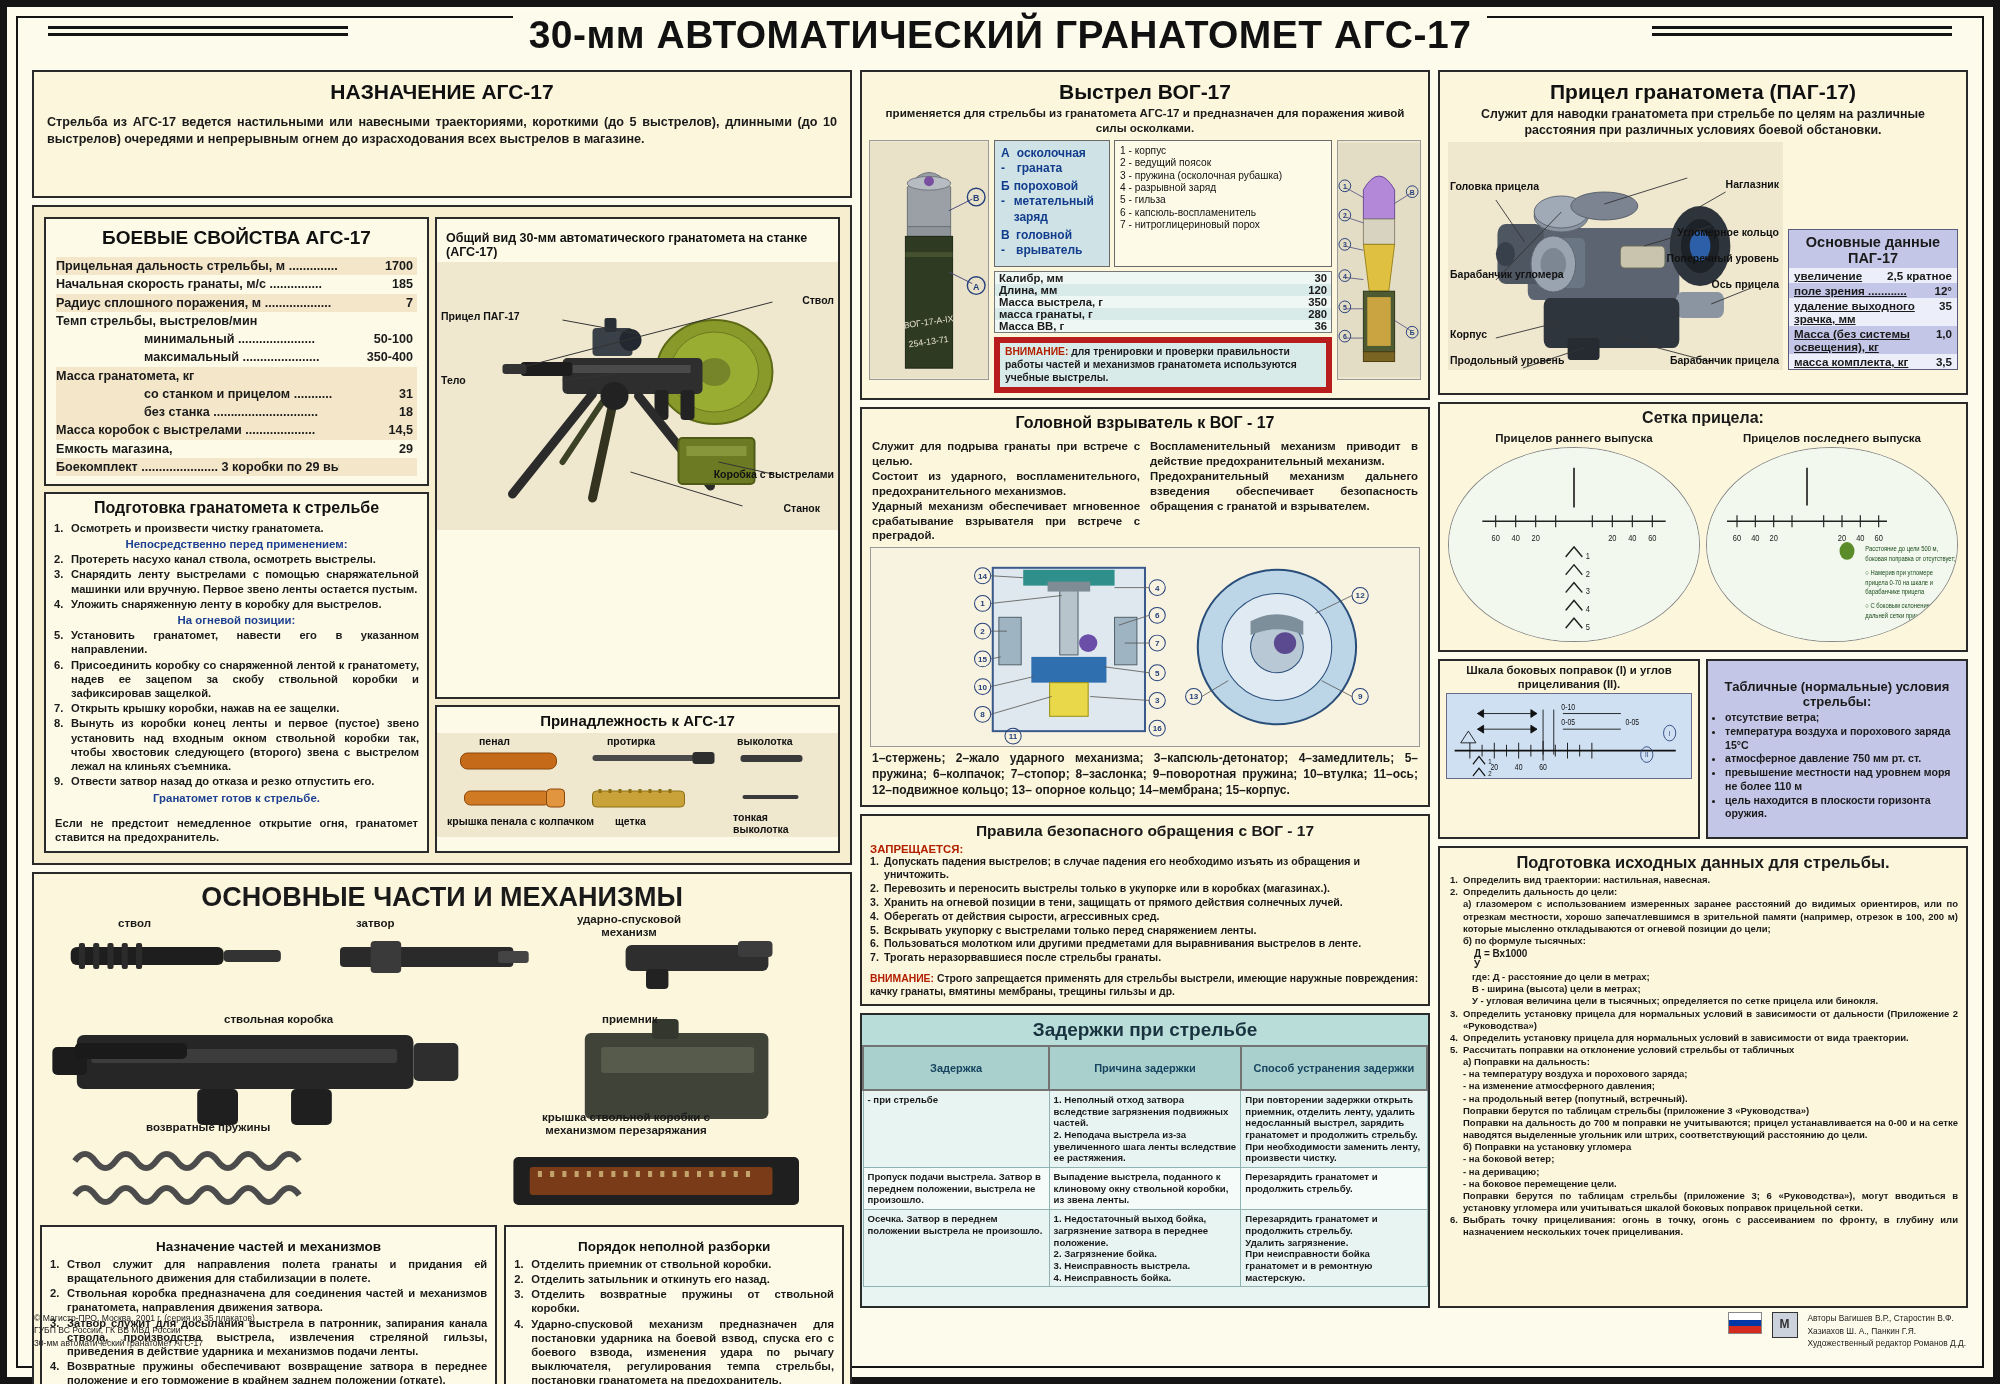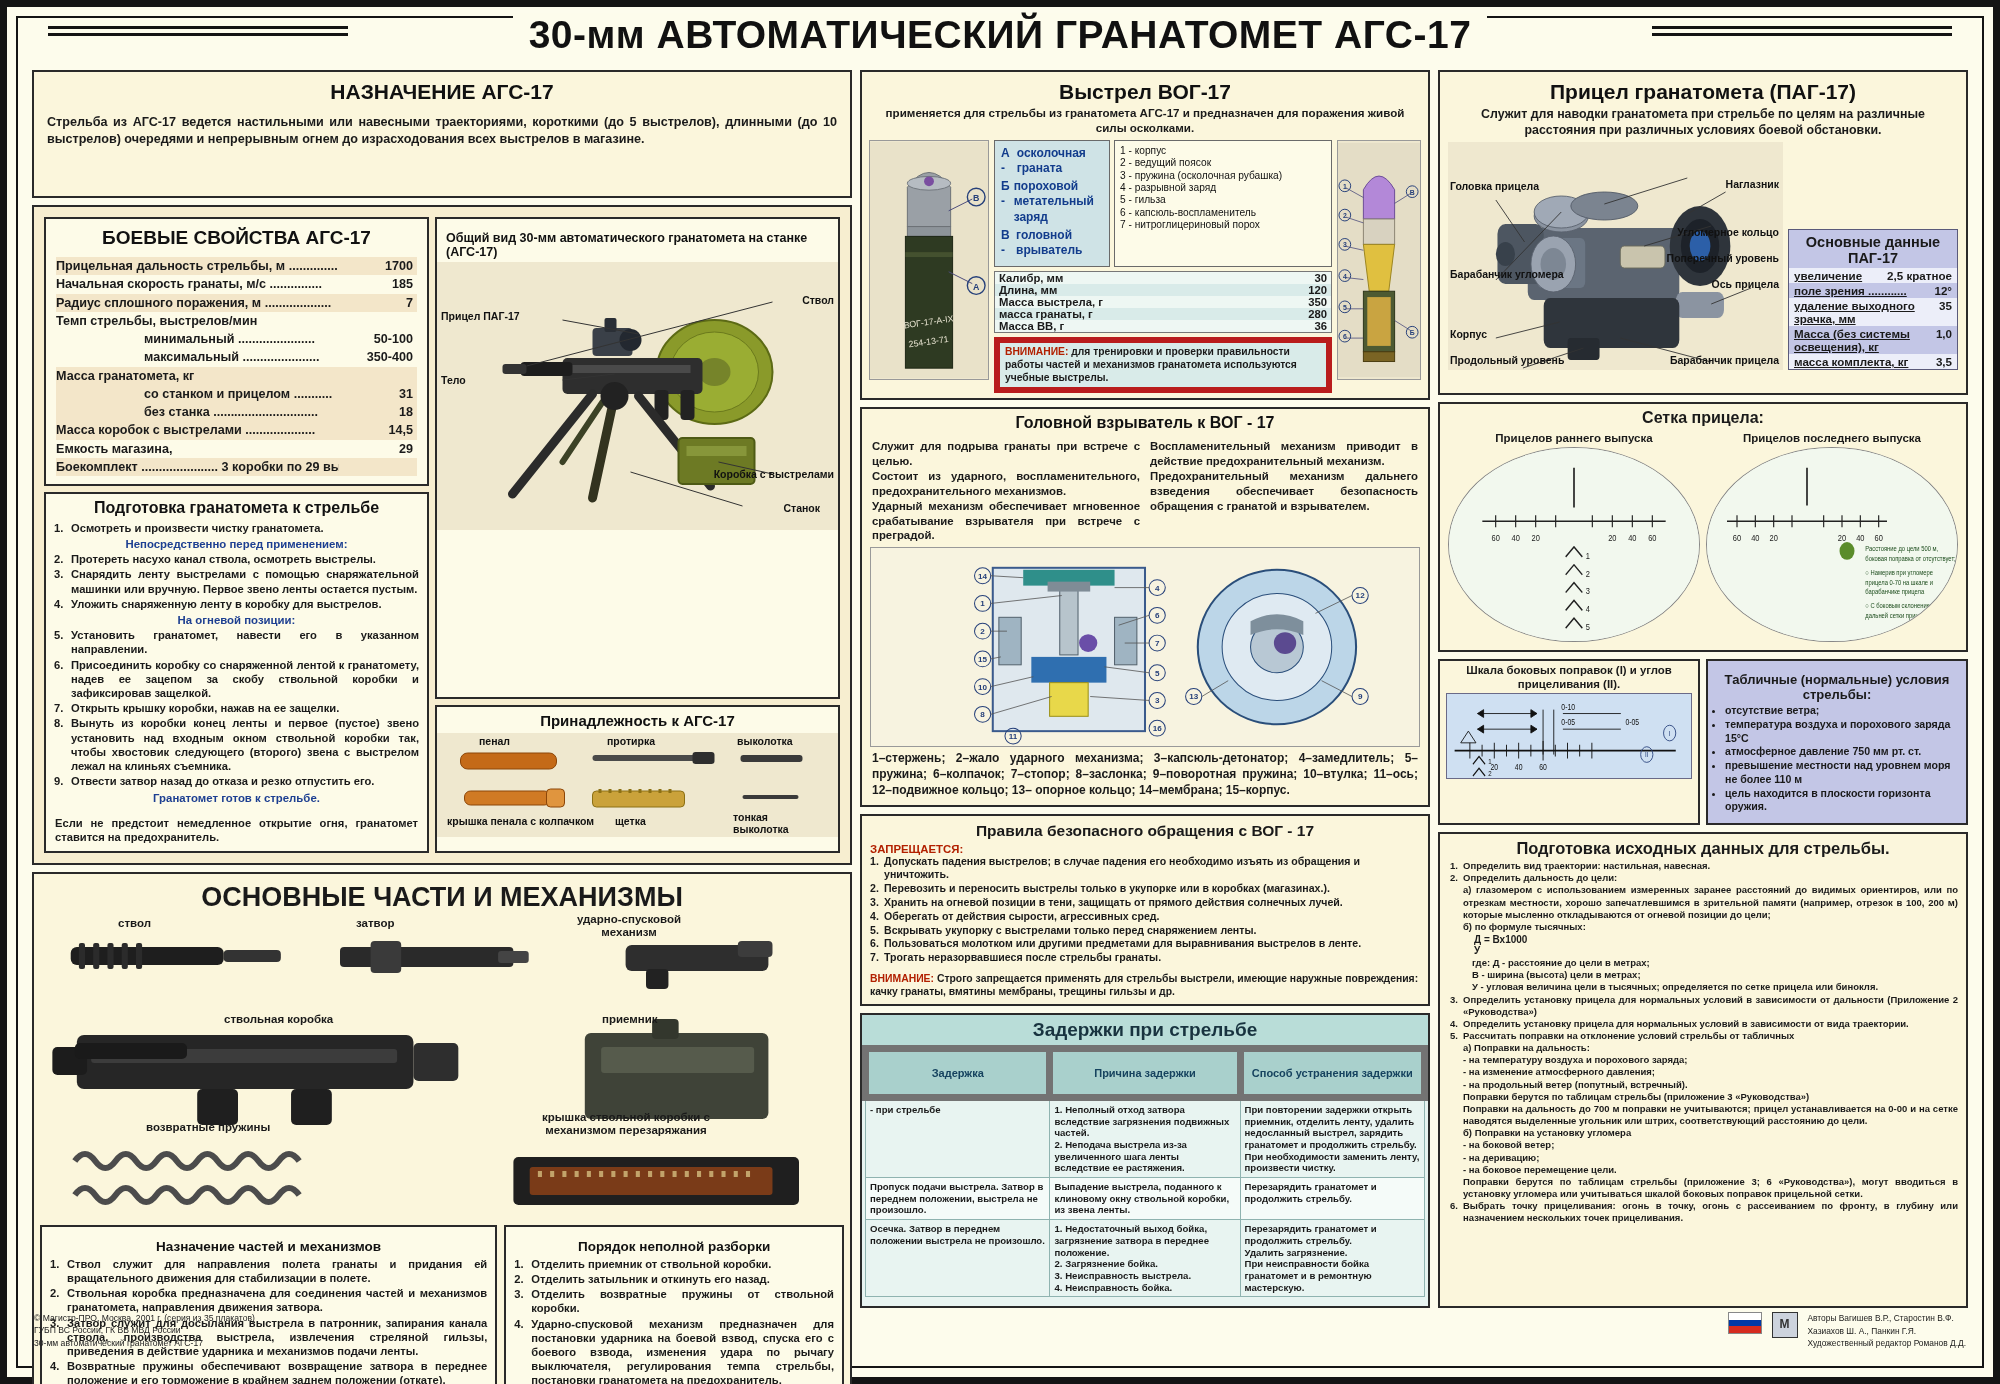--- a/index.html
+++ b/index.html
@@ -106,21 +106,21 @@
   .safety h4{text-align:center;font-size:15.5px;margin:6px 0 3px;font-weight:bold;}
   .safety .forb{color:#b22000;font-weight:bold;font-size:11.4px;padding:0 8px;}
   .safety ol{margin:0;padding:0 8px 4px 8px;list-style:none;counter-reset:sf;}
   .safety ol li{counter-increment:sf;font-size:10.6px;line-height:1.3;font-weight:bold;position:relative;padding-left:14px;}
   .safety ol li:before{content:counter(sf) ".";position:absolute;left:0;}
   .safety .warn{font-size:10.4px;font-weight:bold;padding:3px 8px 5px;line-height:1.3;}
   .safety .warn b{color:#b22000;}
 
   
   .mtab{width:100%;border-collapse:collapse;font-size:9.6px;font-weight:bold;}
-  .mtab th{background:#a9d0cc;border:7px solid #737373;padding:15px 2px;font-size:11px;color:#16435f;}
+  .mtab th{background:#a9d0cc;border:2px solid #737373;padding:15px 2px;font-size:11px;color:#16435f;}
   .mtab td{border:1px solid #8fb3b0;padding:3px 4px;vertical-align:top;line-height:1.22;}
   .mtab tr:nth-child(odd) td{background:#e8f4f1;}
   .mtab tr:nth-child(even) td{background:#f5fbf9;}
   .mtab .ctr{text-align:center;}
   .mhead{background:#b9ddd8;text-align:center;font-size:19px;font-weight:bold;padding:4px;color:#18333f;}
 
   
   .pag-data{border:1px solid #5a5a7a;background:#c3c6e6;font-size:11.6px;font-weight:bold;}
   .pag-data .hd{text-align:center;font-size:14.5px;padding:4px 2px 2px;}
   .pag-data .r{display:flex;padding:1px 5px;}
@@ -128,21 +128,21 @@
   .pag-data .r .l{flex:1;text-decoration:underline;}
   .pag-data .r .v{text-align:right;}
 
   .setka-h{text-align:center;font-size:16px;font-weight:bold;padding:5px;}
   .setka-row{display:flex;gap:6px;padding:0 8px 6px;}
   .setka-cell{flex:1;text-align:center;}
   .setka-cell .cap{font-size:11.5px;font-weight:bold;margin-bottom:3px;}
   .retic{width:100%;height:195px;border-radius:50%;background:#f2f8ee;border:1px solid #888;position:relative;overflow:hidden;}
 
   .scale-box{border:1px solid #6a6a88;background:#cfe0f2;}
-  .tab-cond{border:1px solid #5a5a7a;background:#c3c6e6;font-size:10.6px;font-weight:bold;padding:9px 5px;}
+  .tab-cond{border:1px solid #5a5a7a;background:#c3c6e6;font-size:10.6px;font-weight:bold;padding:16px 5px;}
   .tab-cond .hd{text-align:center;font-size:13px;padding:2px;}
   .tab-cond ul{margin:0;padding-left:12px;}
   .tab-cond li{line-height:1.3;}
 
   .prep-h{text-align:center;font-size:16.5px;font-weight:bold;padding:5px 4px 2px;}
   .prep ol{margin:0;padding:0 8px 5px 10px;list-style:none;counter-reset:p;}
   .prep ol li{counter-increment:p;font-size:9.5px;line-height:1.28;font-weight:bold;position:relative;padding-left:13px;text-align:justify;}
   .prep ol li:before{content:counter(p) ".";position:absolute;left:0;}
   .prep .plain{font-size:9.5px;font-weight:bold;line-height:1.28;padding:0 8px 0 22px;text-align:justify;}
   .formula{font-size:10px;font-weight:bold;padding:1px 8px 1px 24px;}

